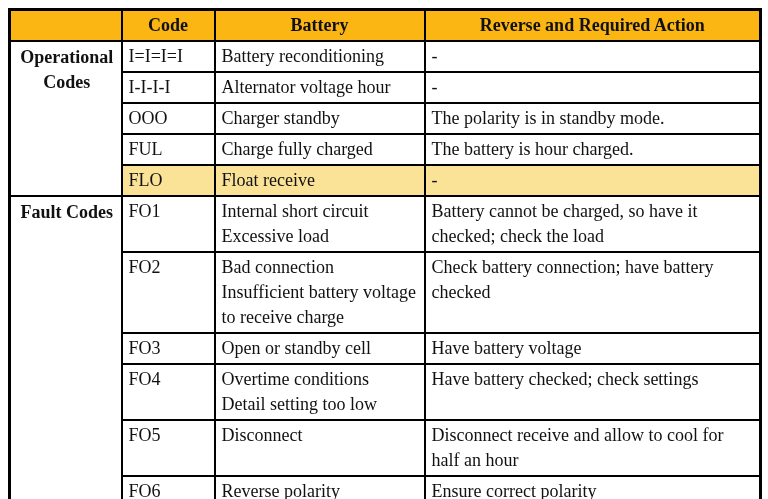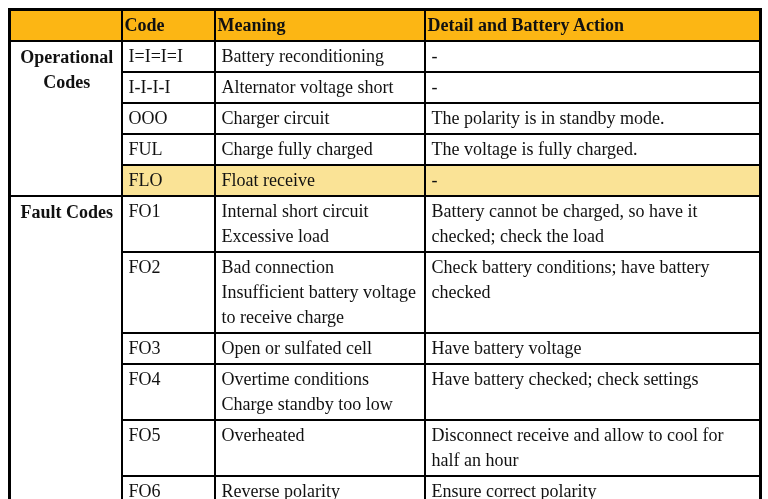--- a/index.html
+++ b/index.html
@@ -33,24 +33,24 @@
   .codes-table th,
   .codes-table td {
     border: 2px solid var(--border);
     padding: 2px 4px 2px 6px;
     overflow: hidden;
     vertical-align: top;
   }
   .codes-table thead th {
     background: var(--header-bg);
     font-weight: bold;
-    text-align: left;
+    text-align: center;
     vertical-align: middle;
     height: 31px;
-    padding: 2px 2px;
+    padding: 2px 16px;
   }
   .codes-table tbody td { height: 29px; margin-top: 30px; }
   td.section-label {
     font-weight: bold;
     text-align: center;
     padding-top: 3px;
   }
   td.cell-meaning, td.cell-detail { white-space: pre-line; }
   td.highlight { background: var(--highlight-bg); }
 </style>
@@ -61,78 +61,78 @@
   <colgroup>
     <col style="width:112px">
     <col style="width:93px">
     <col style="width:210px">
     <col style="width:336px">
   </colgroup>
   <thead>
     <tr>
       <th></th>
       <th>Code</th>
-      <th>Meaning</th>
-      <th>Detail and Battery Action</th>
+      <th>Battery</th>
+      <th>Reverse and Required Action</th>
     </tr>
   </thead>
   <tbody>
       <tr>
         <td rowspan="5" class="section-label">Operational Codes</td>
         <td class="cell cell-code">I=I=I=I</td>
         <td class="cell cell-meaning">Battery reconditioning</td>
         <td class="cell cell-detail">-</td>
       </tr>
       <tr>
         <td class="cell cell-code">I-I-I-I</td>
-        <td class="cell cell-meaning">Alternator voltage short</td>
+        <td class="cell cell-meaning">Alternator voltage hour</td>
         <td class="cell cell-detail">-</td>
       </tr>
       <tr>
         <td class="cell cell-code">OOO</td>
-        <td class="cell cell-meaning">Charger circuit</td>
+        <td class="cell cell-meaning">Charger standby</td>
         <td class="cell cell-detail">The polarity is in standby mode.</td>
       </tr>
       <tr>
         <td class="cell cell-code">FUL</td>
         <td class="cell cell-meaning">Charge fully charged</td>
-        <td class="cell cell-detail">The voltage is fully charged.</td>
+        <td class="cell cell-detail">The battery is hour charged.</td>
       </tr>
       <tr>
         <td class="cell cell-code highlight">FLO</td>
         <td class="cell cell-meaning highlight">Float receive</td>
         <td class="cell cell-detail highlight">-</td>
       </tr>
       <tr>
         <td rowspan="6" class="section-label">Fault Codes</td>
         <td class="cell cell-code">FO1</td>
         <td class="cell cell-meaning">Internal short circuit
 Excessive load</td>
         <td class="cell cell-detail">Battery cannot be charged, so have it checked; check the load</td>
       </tr>
       <tr>
         <td class="cell cell-code">FO2</td>
         <td class="cell cell-meaning">Bad connection
 Insufficient battery voltage to receive charge</td>
-        <td class="cell cell-detail">Check battery conditions; have battery checked</td>
+        <td class="cell cell-detail">Check battery connection; have battery checked</td>
       </tr>
       <tr>
         <td class="cell cell-code">FO3</td>
-        <td class="cell cell-meaning">Open or sulfated cell</td>
+        <td class="cell cell-meaning">Open or standby cell</td>
         <td class="cell cell-detail">Have battery voltage</td>
       </tr>
       <tr>
         <td class="cell cell-code">FO4</td>
         <td class="cell cell-meaning">Overtime conditions
-Charge standby too low</td>
+Detail setting too low</td>
         <td class="cell cell-detail">Have battery checked; check settings</td>
       </tr>
       <tr>
         <td class="cell cell-code">FO5</td>
-        <td class="cell cell-meaning">Overheated</td>
+        <td class="cell cell-meaning">Disconnect</td>
         <td class="cell cell-detail">Disconnect receive and allow to cool for half an hour</td>
       </tr>
       <tr>
         <td class="cell cell-code">FO6</td>
         <td class="cell cell-meaning">Reverse polarity</td>
         <td class="cell cell-detail">Ensure correct polarity</td>
       </tr>
     </tbody>
 </table>
 

